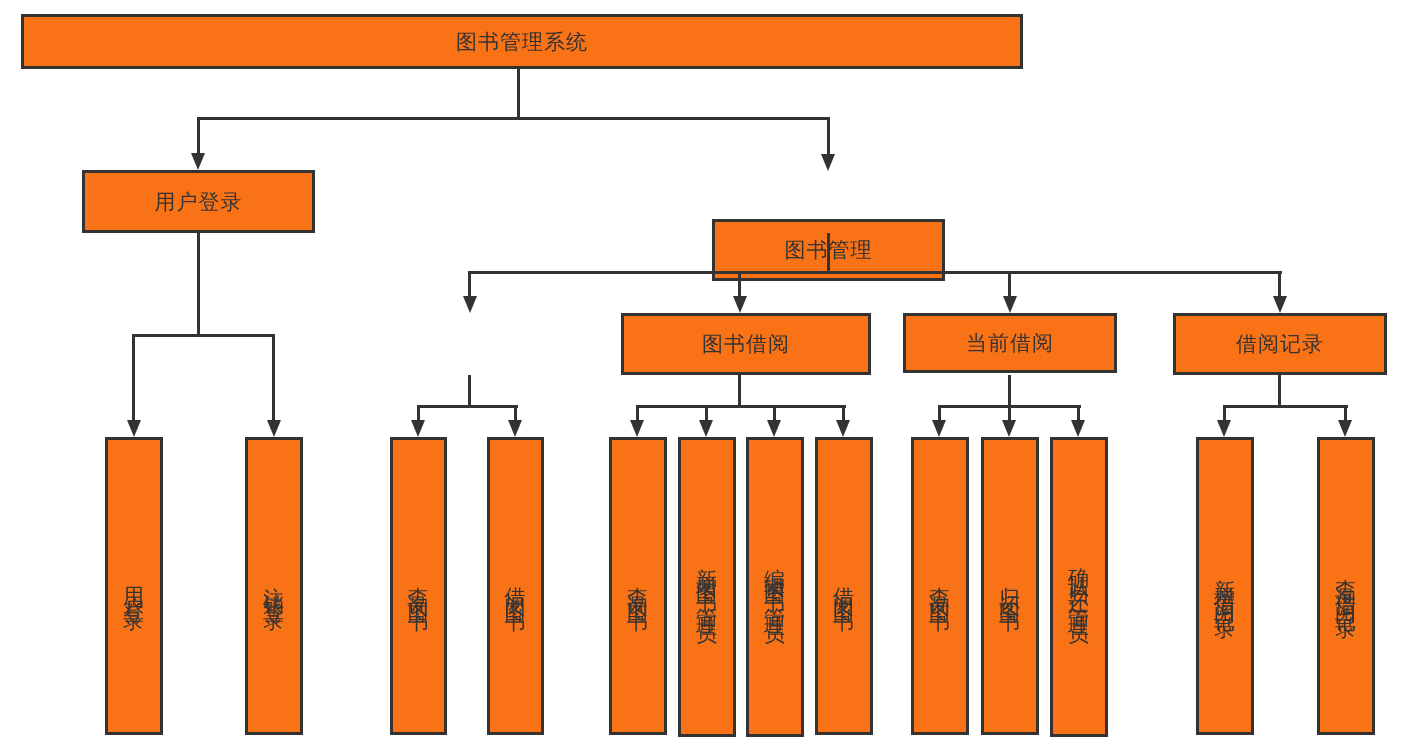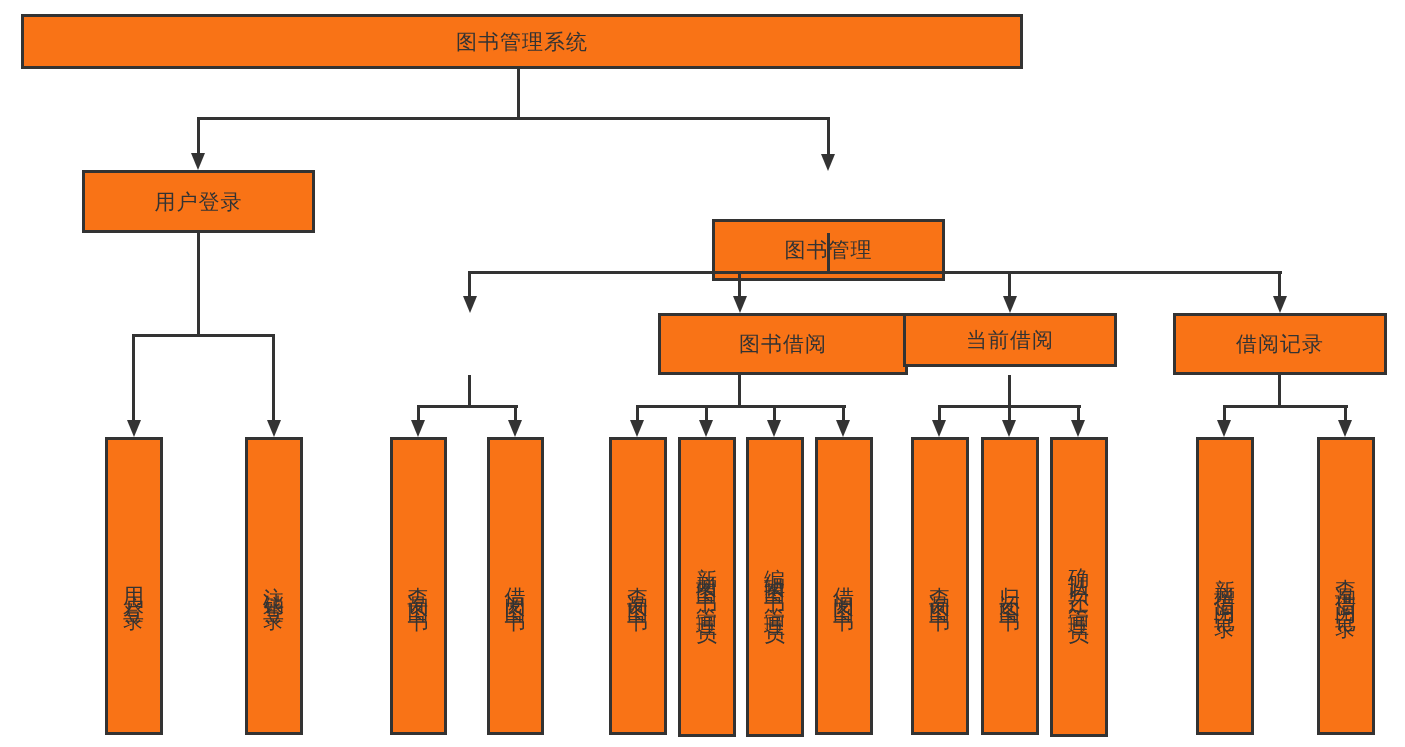--- a/index.html
+++ b/index.html
@@ -81,24 +81,24 @@
   <div class="hline" style="left:468px; top:271px; width:814px;"></div>
   <div class="vline" style="left:468px; top:271px; height:28px;"></div>
   <div class="arrow" style="left:463px; top:296px;"></div>
   <div class="vline" style="left:738px; top:271px; height:28px;"></div>
   <div class="arrow" style="left:733px; top:296px;"></div>
   <div class="vline" style="left:1008px; top:271px; height:28px;"></div>
   <div class="arrow" style="left:1003px; top:296px;"></div>
   <div class="vline" style="left:1278px; top:271px; height:28px;"></div>
   <div class="arrow" style="left:1273px; top:296px;"></div>
 
-  <div class="box hbox" style="left:658px; top:313px; width:250px; height:62px;">
+  <div class="box hbox" style="left:621px; top:313px; width:250px; height:62px;">
     <span>图书借阅</span>
   </div>
-  <div class="box hbox" style="left:903px; top:313px; width:214px; height:54px;">
+  <div class="box hbox" style="left:903px; top:313px; width:214px; height:60px;">
     <span>当前借阅</span>
   </div>
   <div class="box hbox" style="left:1173px; top:313px; width:214px; height:62px;">
     <span>借阅记录</span>
   </div>
 
   <div class="vline" style="left:468px; top:375px; height:33px;"></div>
   <div class="hline" style="left:417px; top:405px; width:101px;"></div>
   <div class="vline" style="left:417px; top:405px; height:18px;"></div>
   <div class="arrow" style="left:411px; top:420px;"></div>

